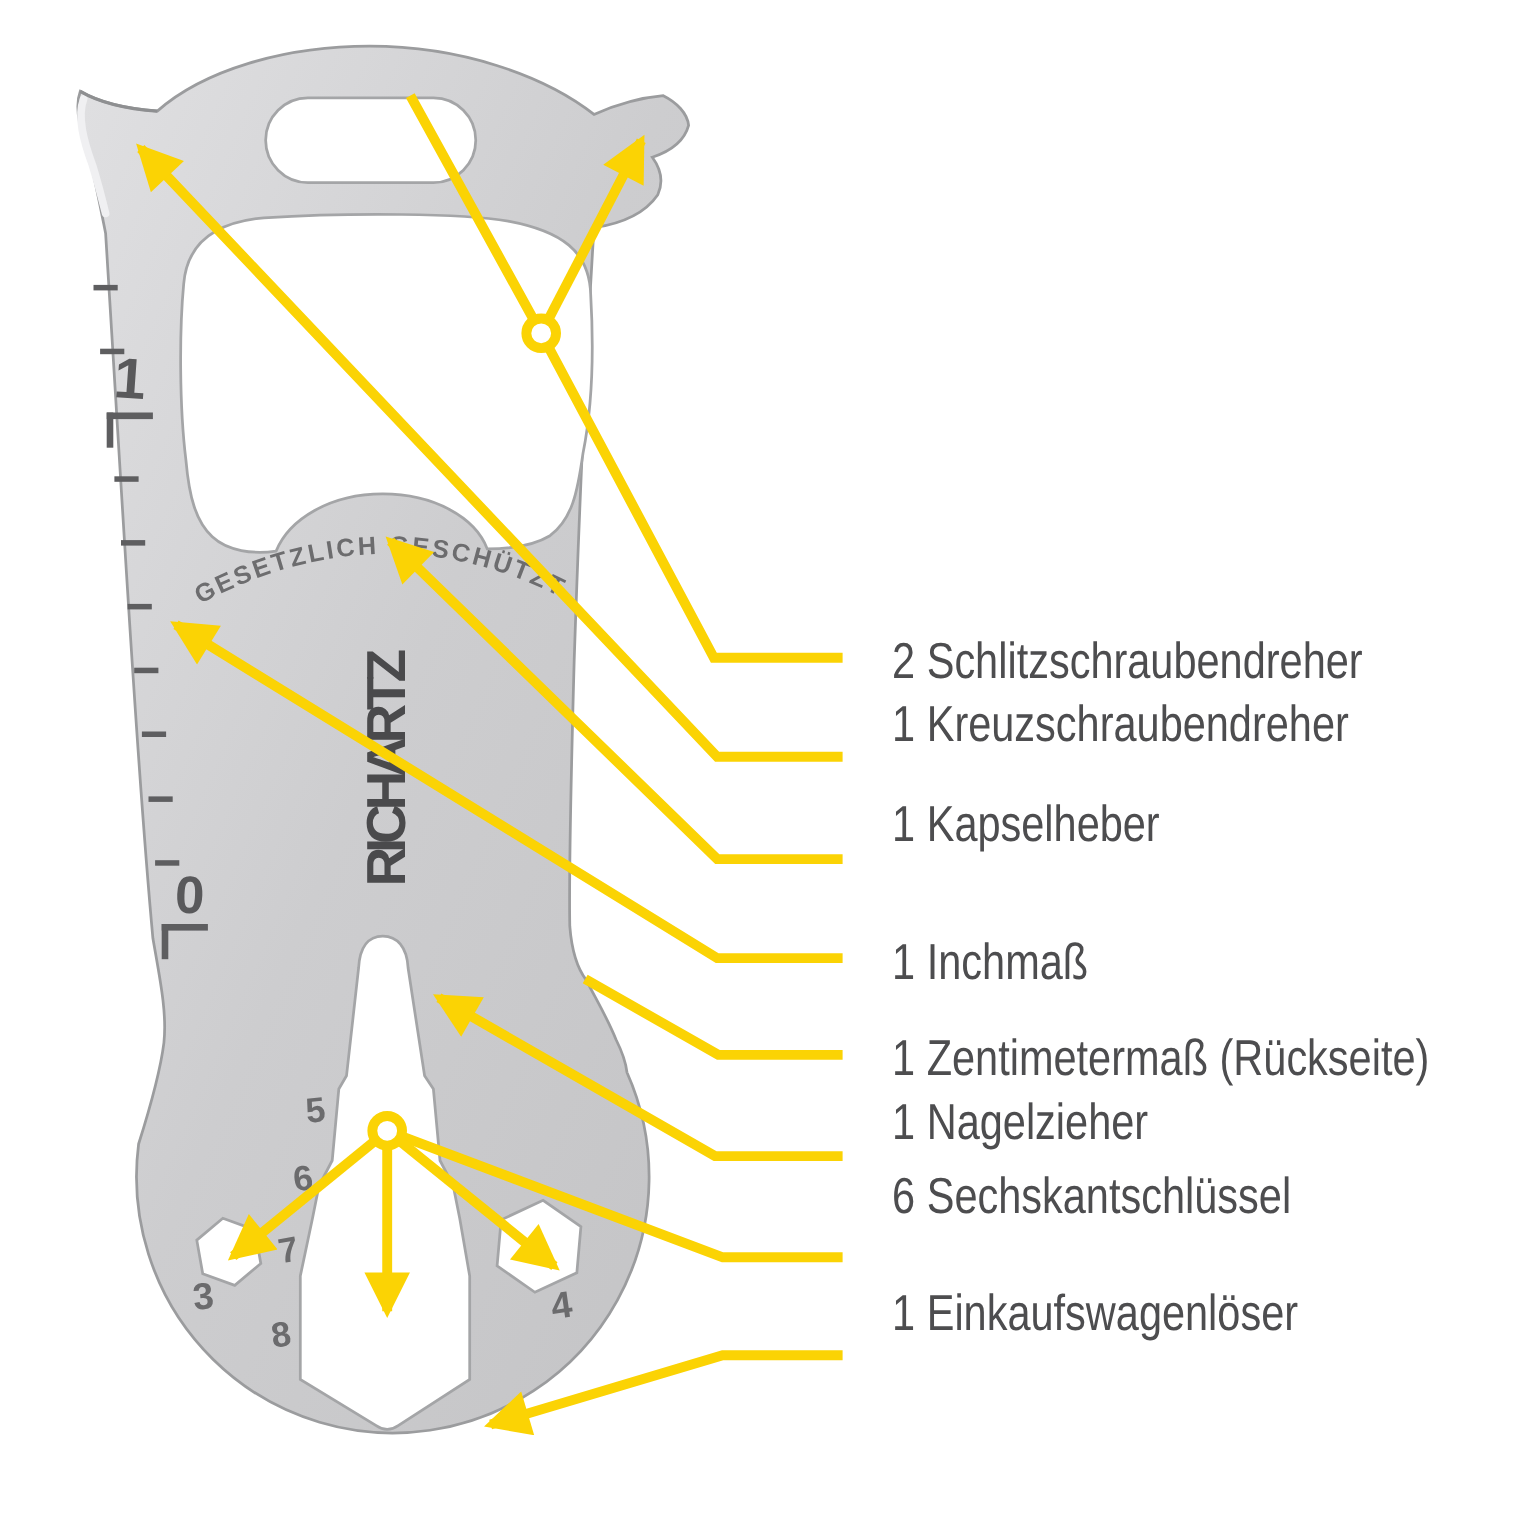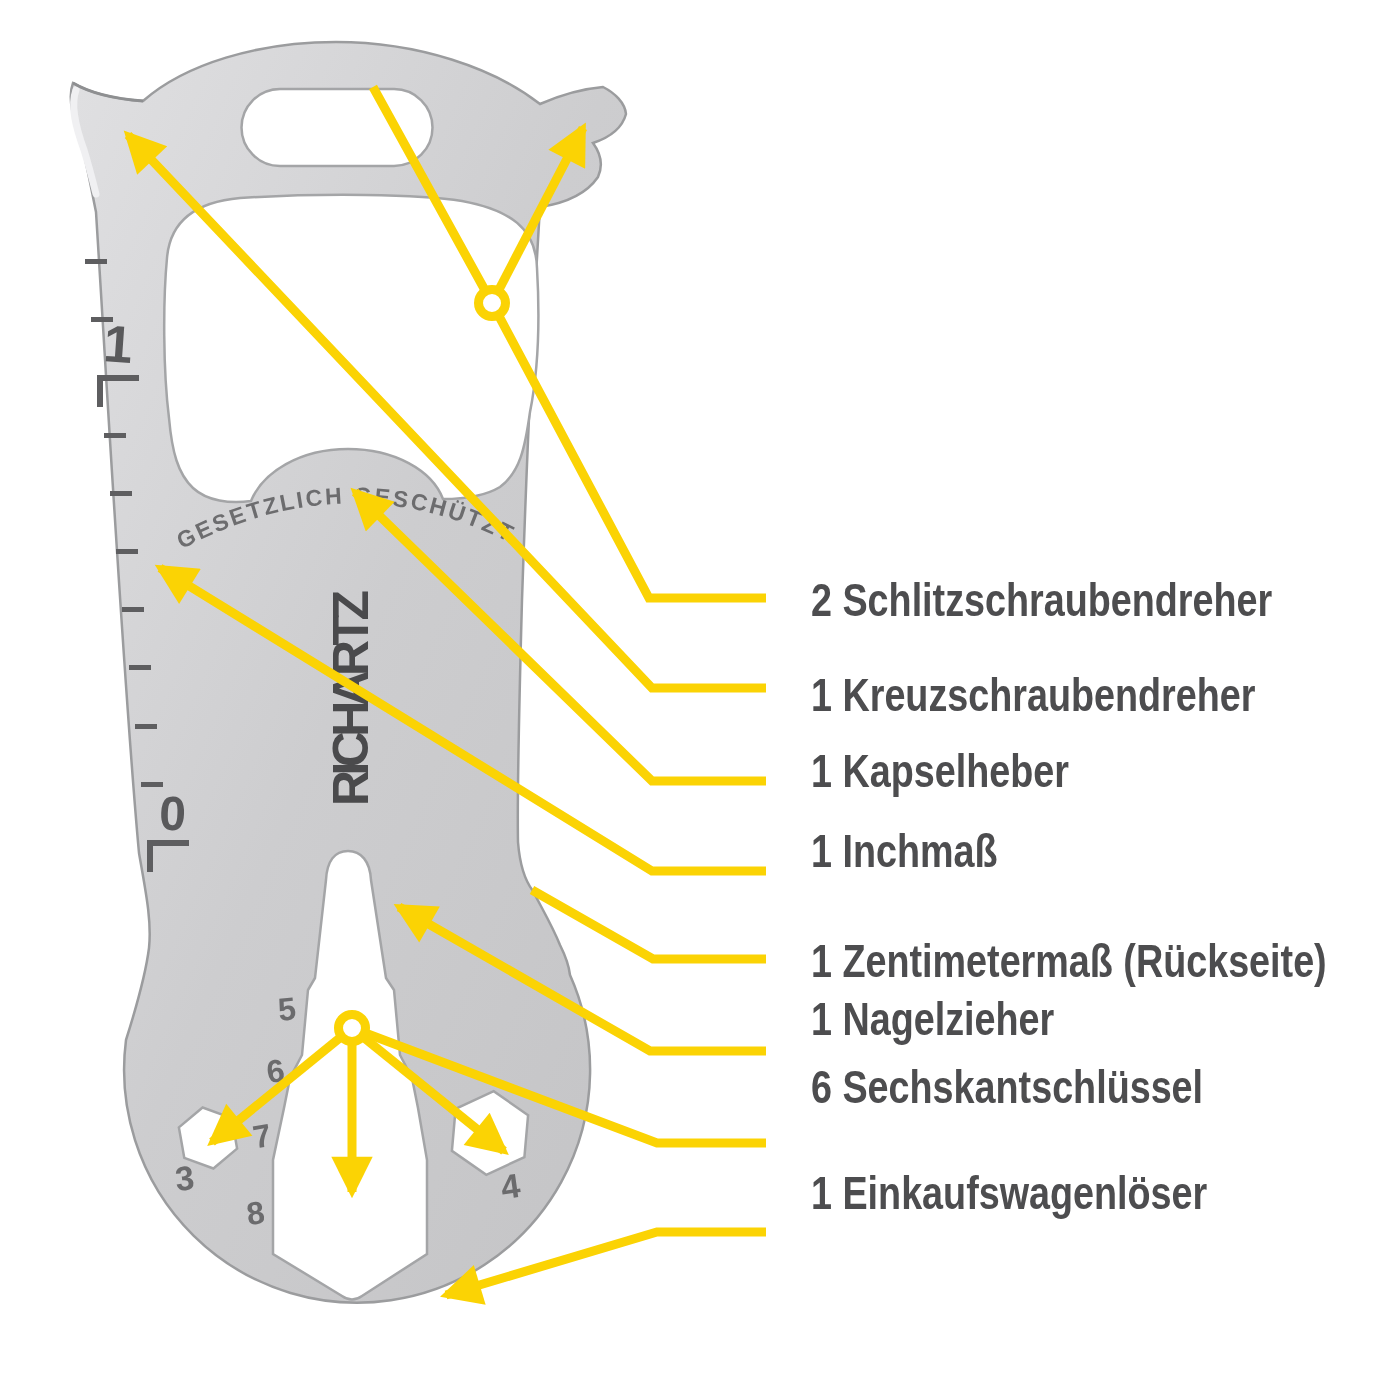--- a/index.html
+++ b/index.html
@@ -2,21 +2,21 @@
 <html style="--accent: #FBD304; --label-text: #4D4D4F; --metal-light: #DEDEE0; --metal-mid: #CBCBCD; --metal-edge: #9B9C9E; --engraving: #5E5E60;"><head>
 <meta charset="utf-8">
 <style>
   html,body{margin:0;padding:0;background:#ffffff;}
   body{width:1400px;height:1400px;position:relative;overflow:hidden;
        font-family:"Liberation Sans", sans-serif;}
   #stage{position:absolute;left:0;top:0;width:1400px;height:1400px;}
   svg{position:absolute;left:0;top:0;}
   .feature-label{
     position:absolute;left:811px;height:62px;line-height:62px;
-    color:var(--label-text,#4d4d4f);font-size:46px;font-weight:700;
+    color:var(--label-text,#4d4d4f);font-size:46px;font-weight:400;
     white-space:nowrap;
   }
   .feature-label span{display:inline-block;transform:scaleX(.82);transform-origin:left center;letter-spacing:0px;}
 </style>
 </head>
 <body>
 
 <div id="stage">
 
 <svg width="1400" height="1400" viewBox="0 0 1400 1400">
@@ -139,22 +139,22 @@
     <line x1="352" y1="1028" x2="352" y2="1192" marker-end="url(#ah)"></line>
     <line x1="352" y1="1028" x2="504" y2="1151" marker-end="url(#ah)"></line>
     <circle cx="352" cy="1028" r="13.5" fill="#ffffff"></circle>
 
     <polyline points="766,1232 657,1232 446,1295" marker-end="url(#ah)"></polyline>
   </g>
 </svg>
 
   <div>
     <div class="feature-label" style="top:569px"><span>2 Schlitzschraubendreher</span></div>
-    <div class="feature-label" style="top:664px"><span>1 Kreuzschraubendreher</span></div>
-    <div class="feature-label" style="top:740px"><span>1 Kapselheber</span></div>
-    <div class="feature-label" style="top:820px"><span>1 Inchmaß</span></div>
+    <div class="feature-label" style="top:627px"><span>1 Kreuzschraubendreher</span></div>
+    <div class="feature-label" style="top:718px"><span>1 Kapselheber</span></div>
+    <div class="feature-label" style="top:843px"><span>1 Inchmaß</span></div>
     <div class="feature-label" style="top:930px"><span>1 Zentimetermaß (Rückseite)</span></div>
     <div class="feature-label" style="top:988px"><span>1 Nagelzieher</span></div>
     <div class="feature-label" style="top:1056px"><span>6 Sechskantschlüssel</span></div>
     <div class="feature-label" style="top:1162px"><span>1 Einkaufswagenlöser</span></div>
   </div>
 
 </div>
 
 </body></html>

